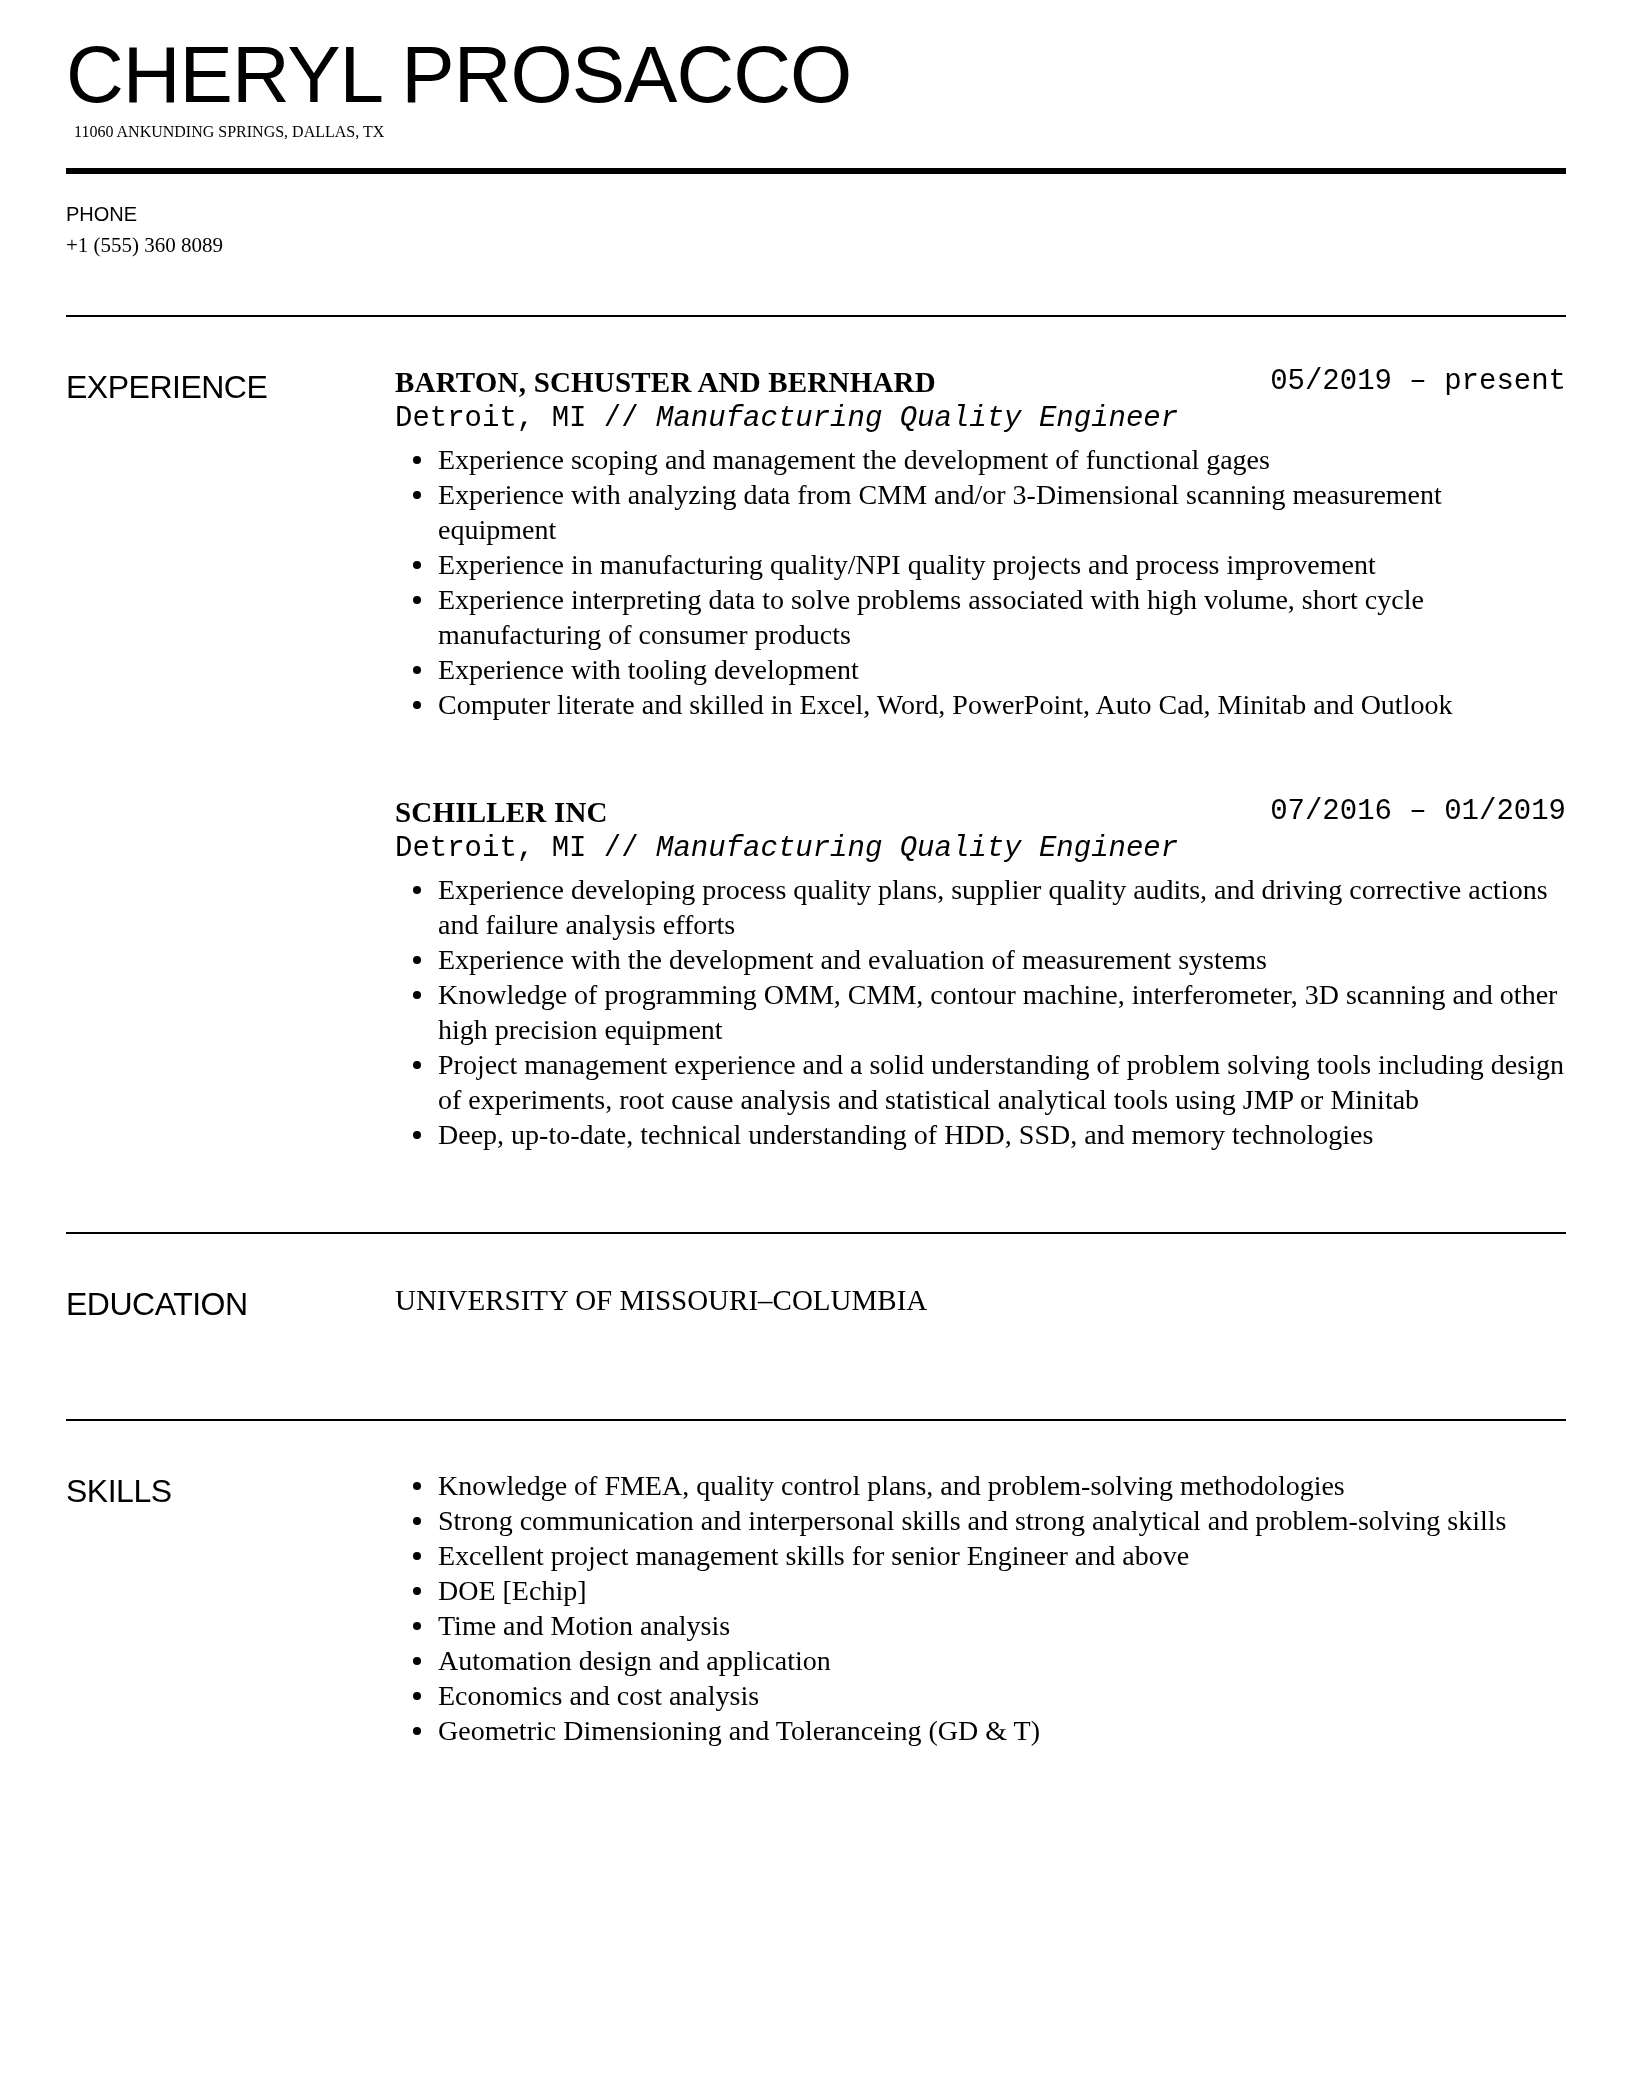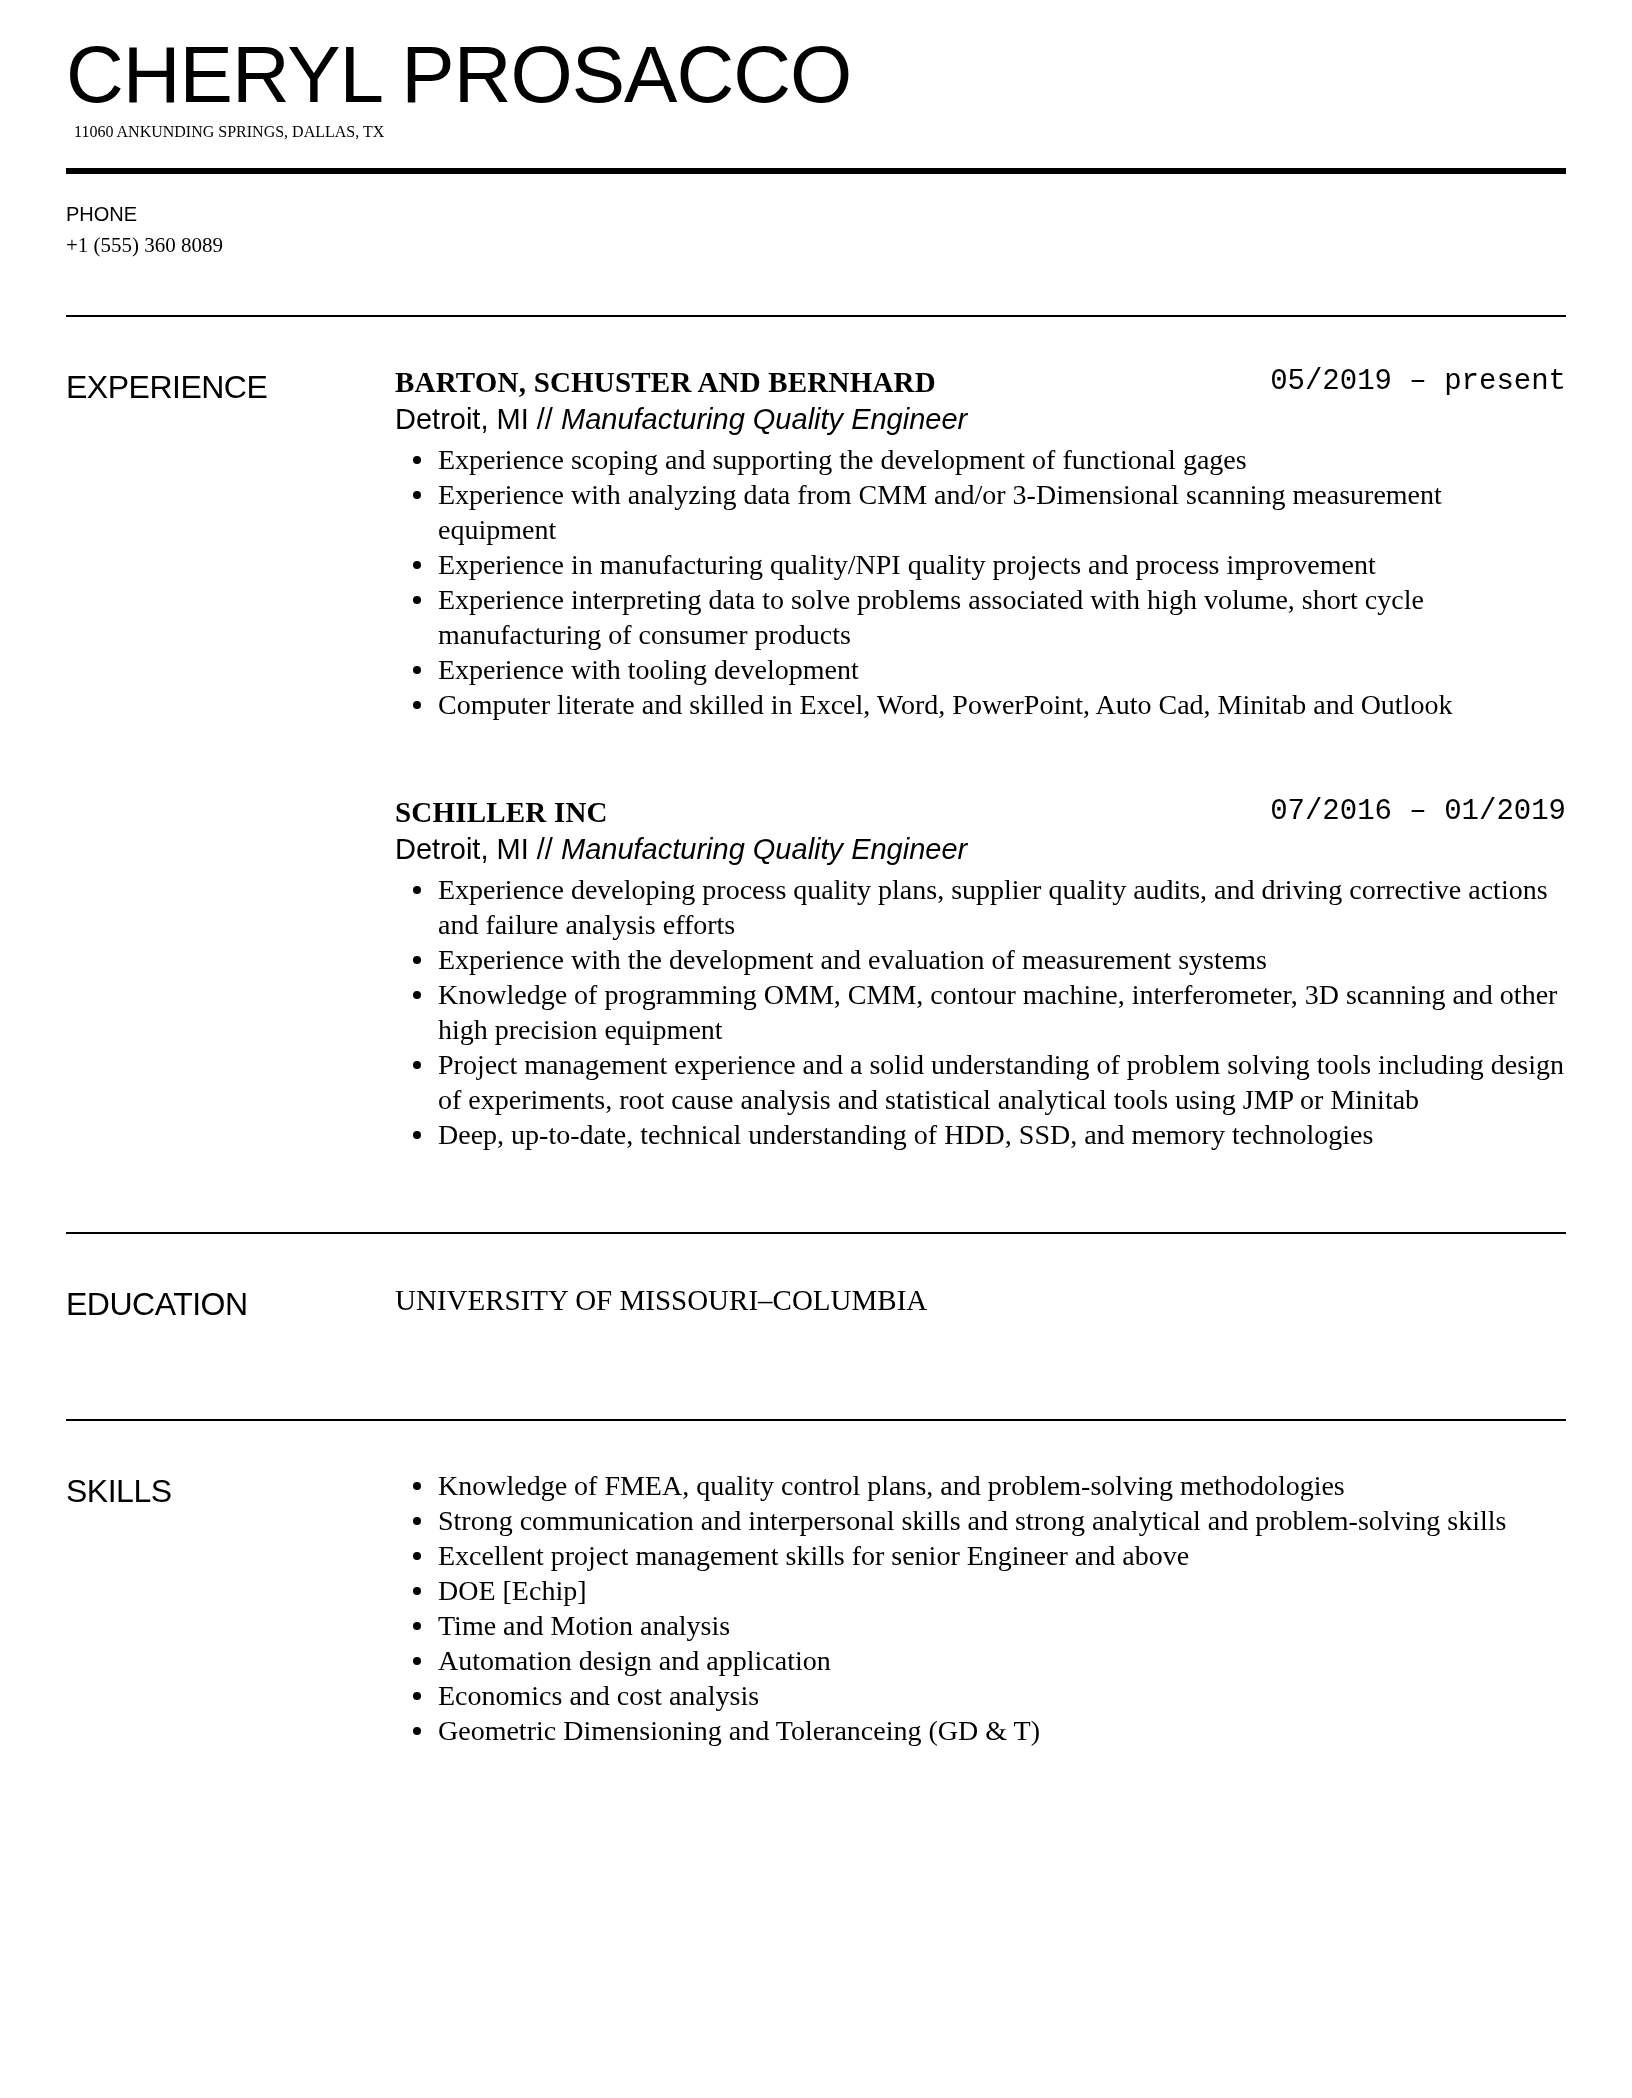--- a/index.html
+++ b/index.html
@@ -30,21 +30,21 @@
   }
   .section-label {
     position: absolute; left: 0;
     font-family: "Liberation Sans", sans-serif; font-size: 32px; line-height: 38px;
     letter-spacing: -0.5px;
   }
   .col { position: absolute; left: 329px; width: 1171px; }
   .job-head { display: flex; justify-content: space-between; align-items: flex-end; height: 36px; gap: 48px; }
   .company { font-family: "Liberation Serif", serif; font-weight: 700; font-size: 29px; line-height: 36px; letter-spacing: 0.2px; }
   .dates { font-family: Liberation Mono, monospace; font-size: 29px; line-height: 36px; }
-  .subline { font-family: Liberation Sans, sans-serif; font-size: 29px; line-height: 38px; height: 40px; }
+  .subline { font-family: Liberation Mono, monospace; font-size: 29px; line-height: 38px; height: 40px; }
   .subline .role { font-style: italic; }
   ul.bullets { list-style: none; margin-top: 2px; }
   ul.bullets li {
     position: relative; padding-left: 43px;
     font-family: "Liberation Serif", serif; font-size: 28px; line-height: 35px;
   }
   ul.bullets li .dot {
     position: absolute; left: 18px; top: 14px; width: 8px; height: 8px;
     border-radius: 50%; background: #000;
   }
@@ -68,21 +68,21 @@
 
   <div class="section-label" style="top:368px;">EXPERIENCE</div>
 
   <div class="col" style="top:364px;">
     <div class="job-head">
       <span class="company">BARTON, SCHUSTER AND BERNHARD</span>
       <span class="dates">05/2019 – present</span>
     </div>
     <div class="subline"><span>Detroit, MI</span><span style="white-space:pre;"> // </span><span class="role">Manufacturing Quality Engineer</span></div>
     <ul class="bullets">
-      <li><span class="dot"></span><span>Experience scoping and supporting the development of functional gages</span></li>
+      <li><span class="dot"></span><span>Experience scoping and management the development of functional gages</span></li>
       <li><span class="dot"></span><span>Experience with analyzing data from CMM and/or 3-Dimensional scanning measurement equipment</span></li>
       <li><span class="dot"></span><span>Experience in manufacturing quality/NPI quality projects and process improvement</span></li>
       <li><span class="dot"></span><span>Experience interpreting data to solve problems associated with high volume, short cycle manufacturing of consumer products</span></li>
       <li><span class="dot"></span><span>Experience with tooling development</span></li>
       <li><span class="dot"></span><span>Computer literate and skilled in Excel, Word, PowerPoint, Auto Cad, Minitab and Outlook</span></li>
     </ul>
   </div>
 
   <div class="col" style="top:794px;">
     <div class="job-head">

